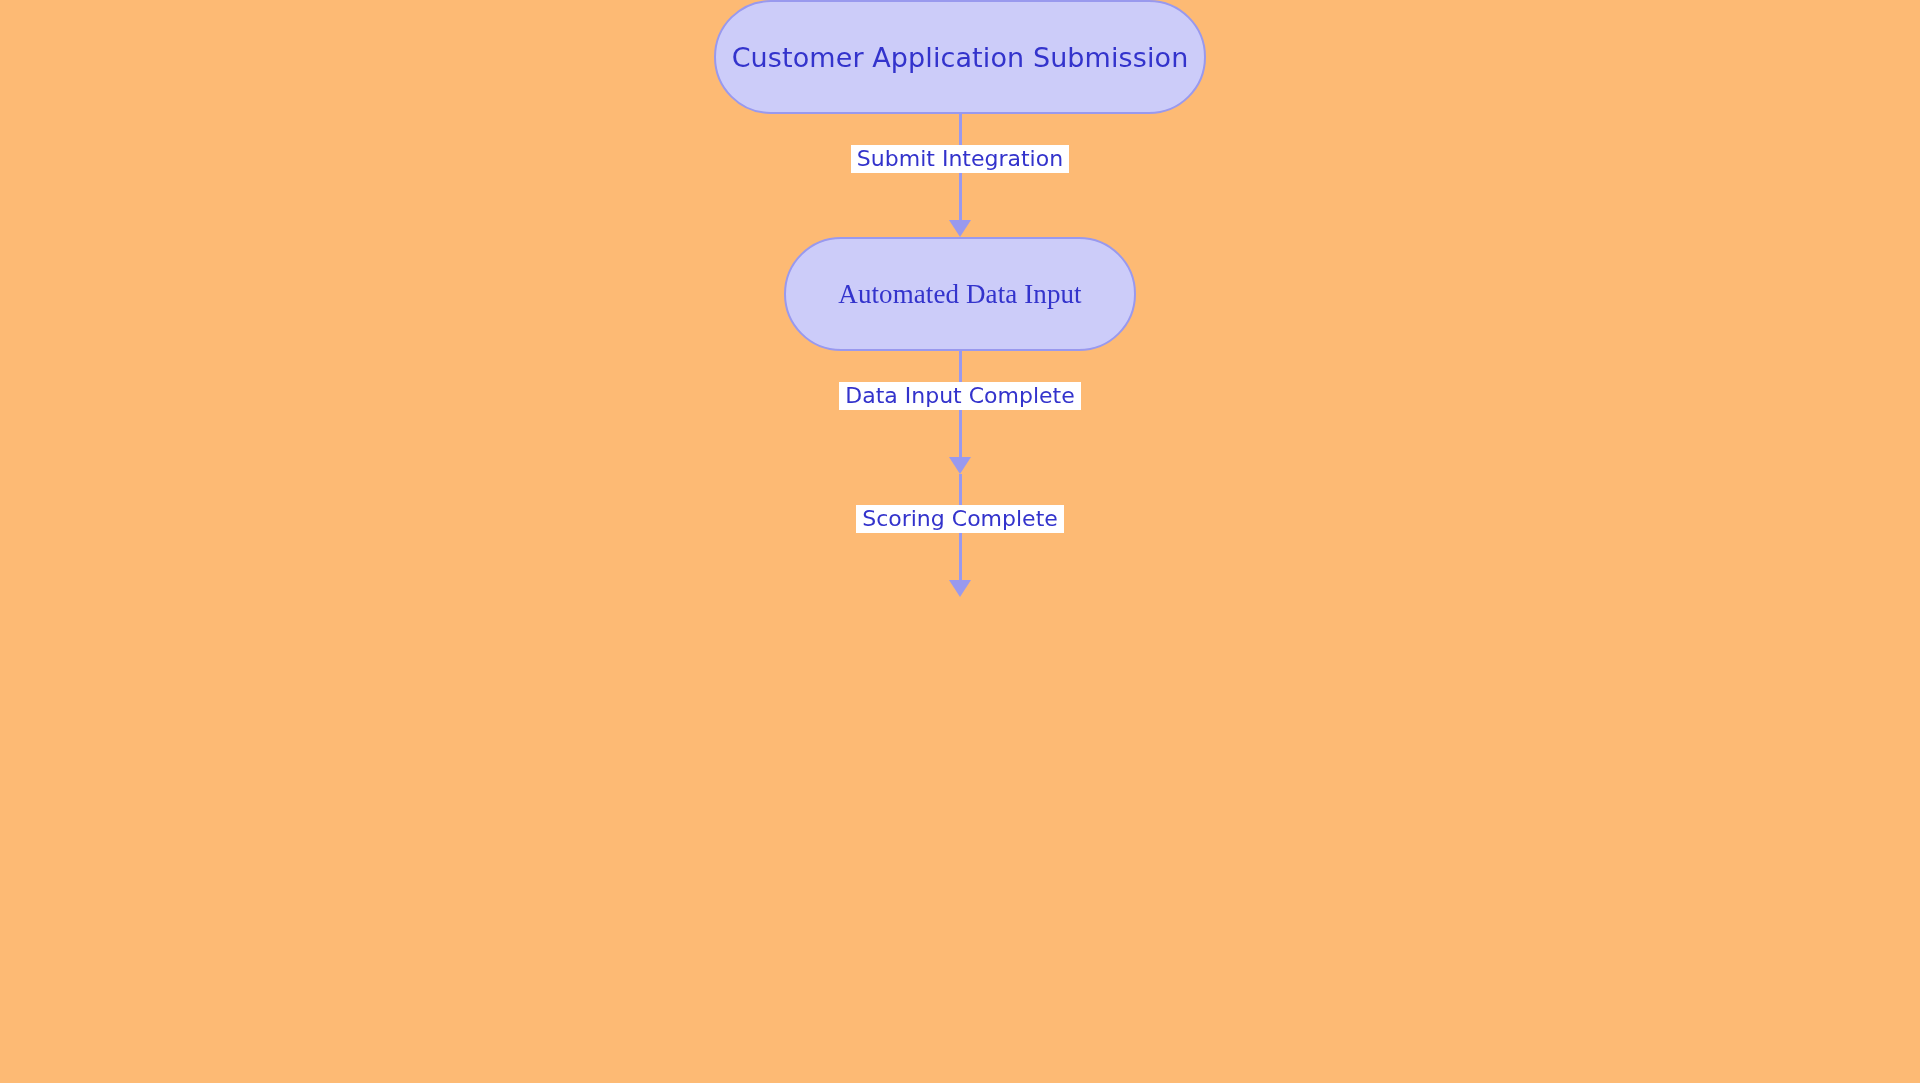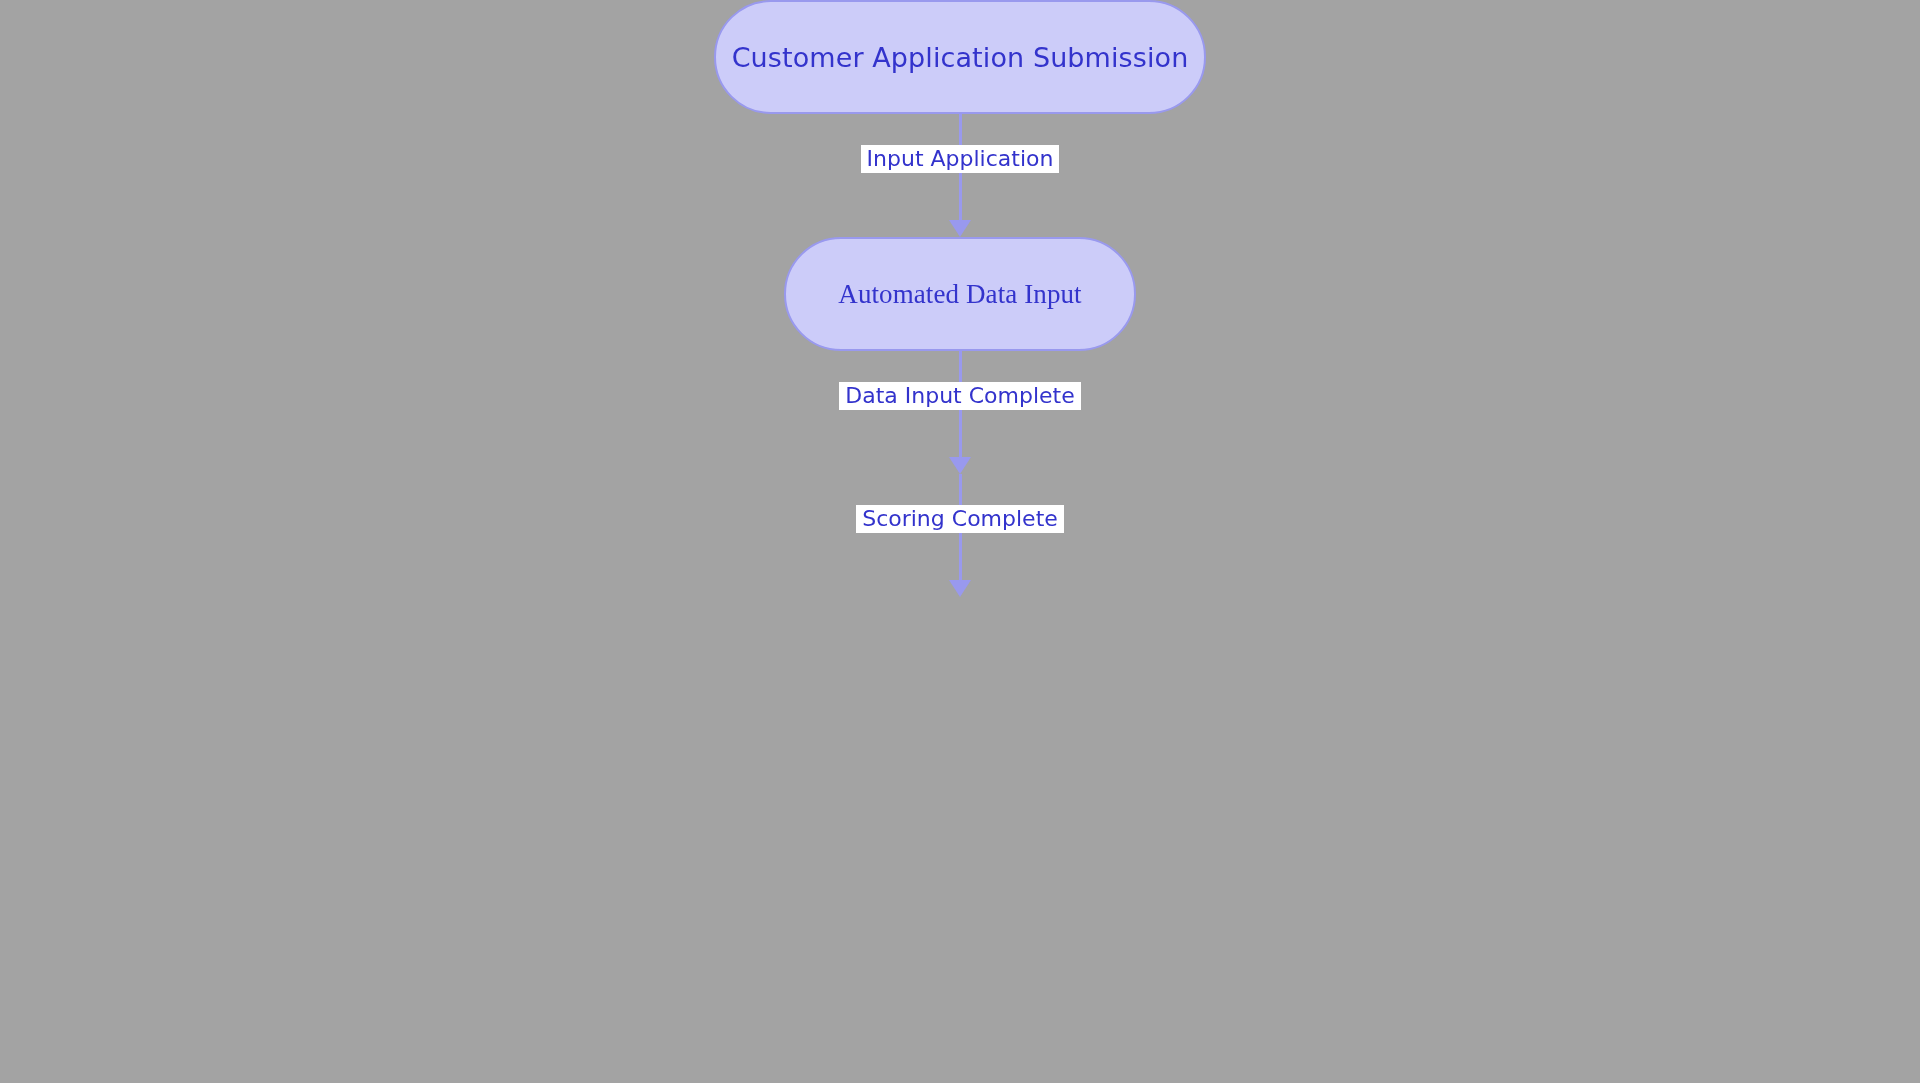--- a/index.html
+++ b/index.html
@@ -12,21 +12,21 @@
     width: 1920px;
     height: 1083px;
     font-family: "DejaVu Sans", "Liberation Sans", sans-serif;
     overflow: hidden;
   }
 
   #flowchart-canvas {
     position: relative;
     width: 1920px;
     height: 1083px;
-    background: #a3a3a3;
+    background: #fdba74;
   }
 
   .flow-column {
     position: absolute;
     left: 0;
     top: 0;
     width: 1920px;
     height: 1083px;
     display: flex;
     flex-direction: column;
@@ -110,21 +110,21 @@
 <div id="flowchart-canvas">
   <div class="flow-column">
 
     <div class="node node-w1">
       <span class="node-label">Customer Application Submission</span>
     </div>
 
     <div class="edge">
       <span class="edge-line"></span>
       <span class="edge-arrow"></span>
-      <span class="edge-label">Input Application</span>
+      <span class="edge-label">Submit Integration</span>
     </div>
 
     <div class="node node-w2">
       <span class="node-label">Automated Data Input</span>
     </div>
 
     <div class="edge">
       <span class="edge-line"></span>
       <span class="edge-arrow"></span>
       <span class="edge-label">Data Input Complete</span>

